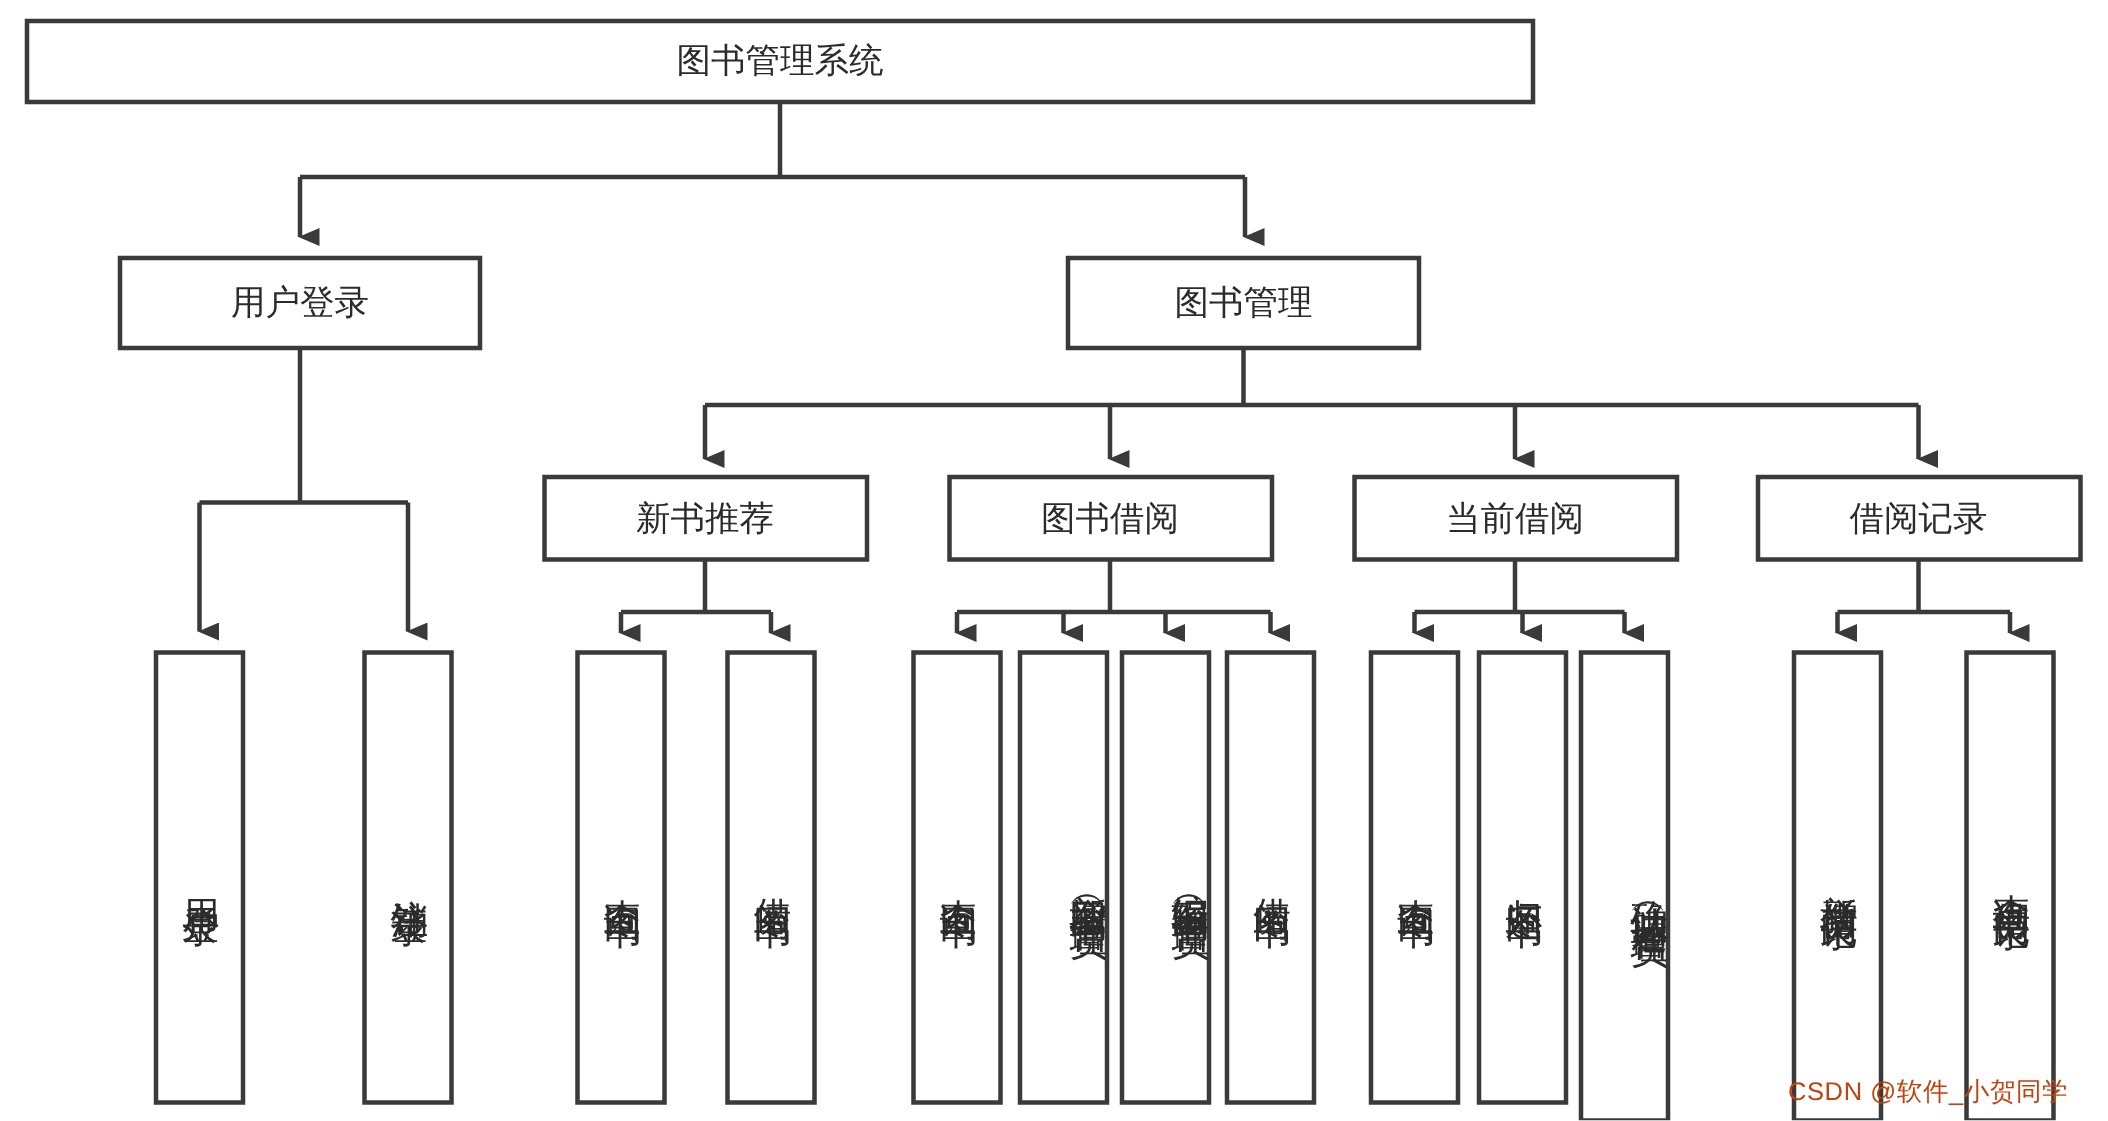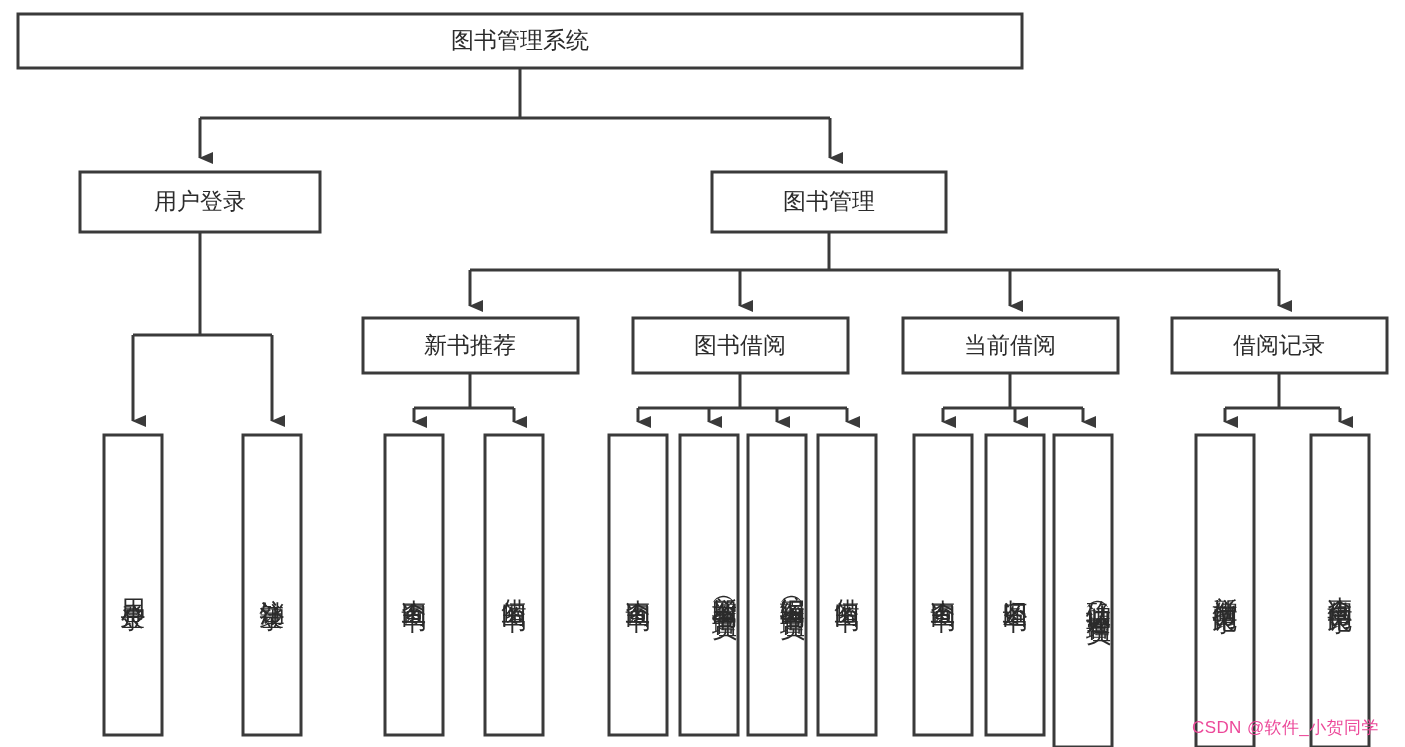--- a/index.html
+++ b/index.html
@@ -62,21 +62,21 @@
     white-space: nowrap;
     pointer-events: none;
     user-select: none;
   }
   .watermark {
     position: absolute;
     left: 1192px;
     top: 716px;
     font-family: "Liberation Sans", "DejaVu Sans", sans-serif;
     font-size: 17px;
-    color: #ec4899;
+    color: #c2410c;
     white-space: nowrap;
     letter-spacing: 0.4px;
   }
 </style>
 </head>
 <body>
 
 <div id="diagram-root">
 
   <svg id="flow" viewBox="0 0 1405 747">

